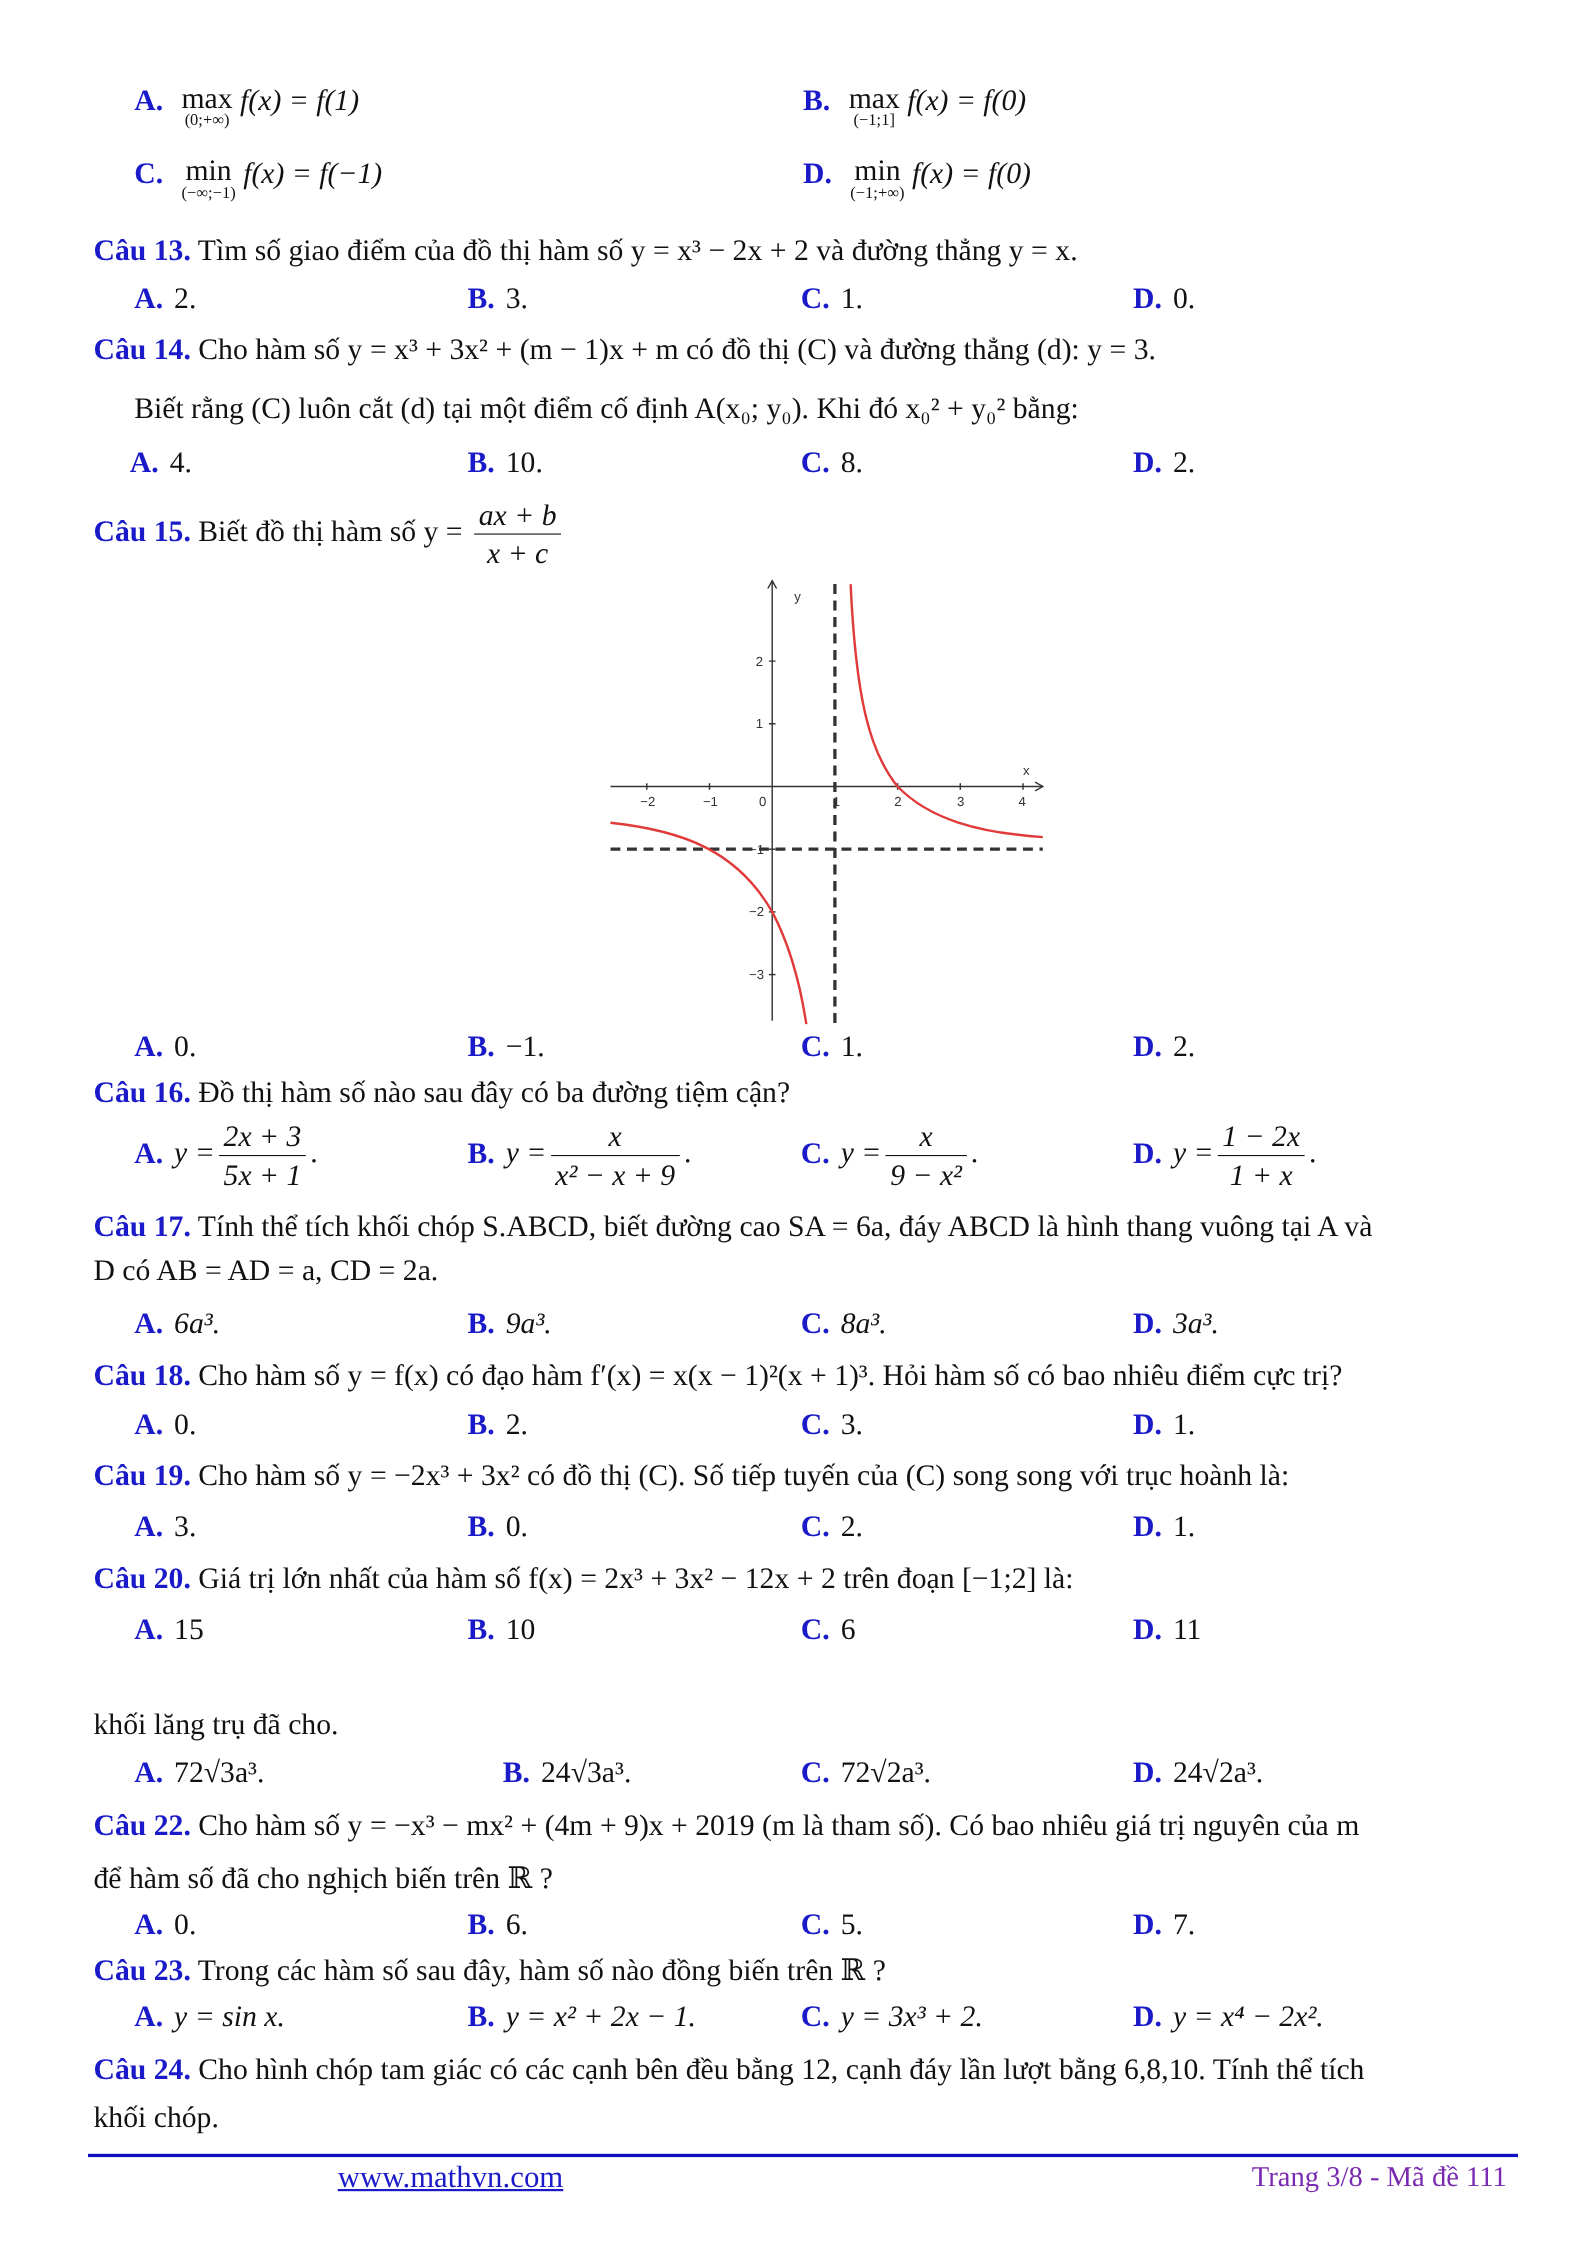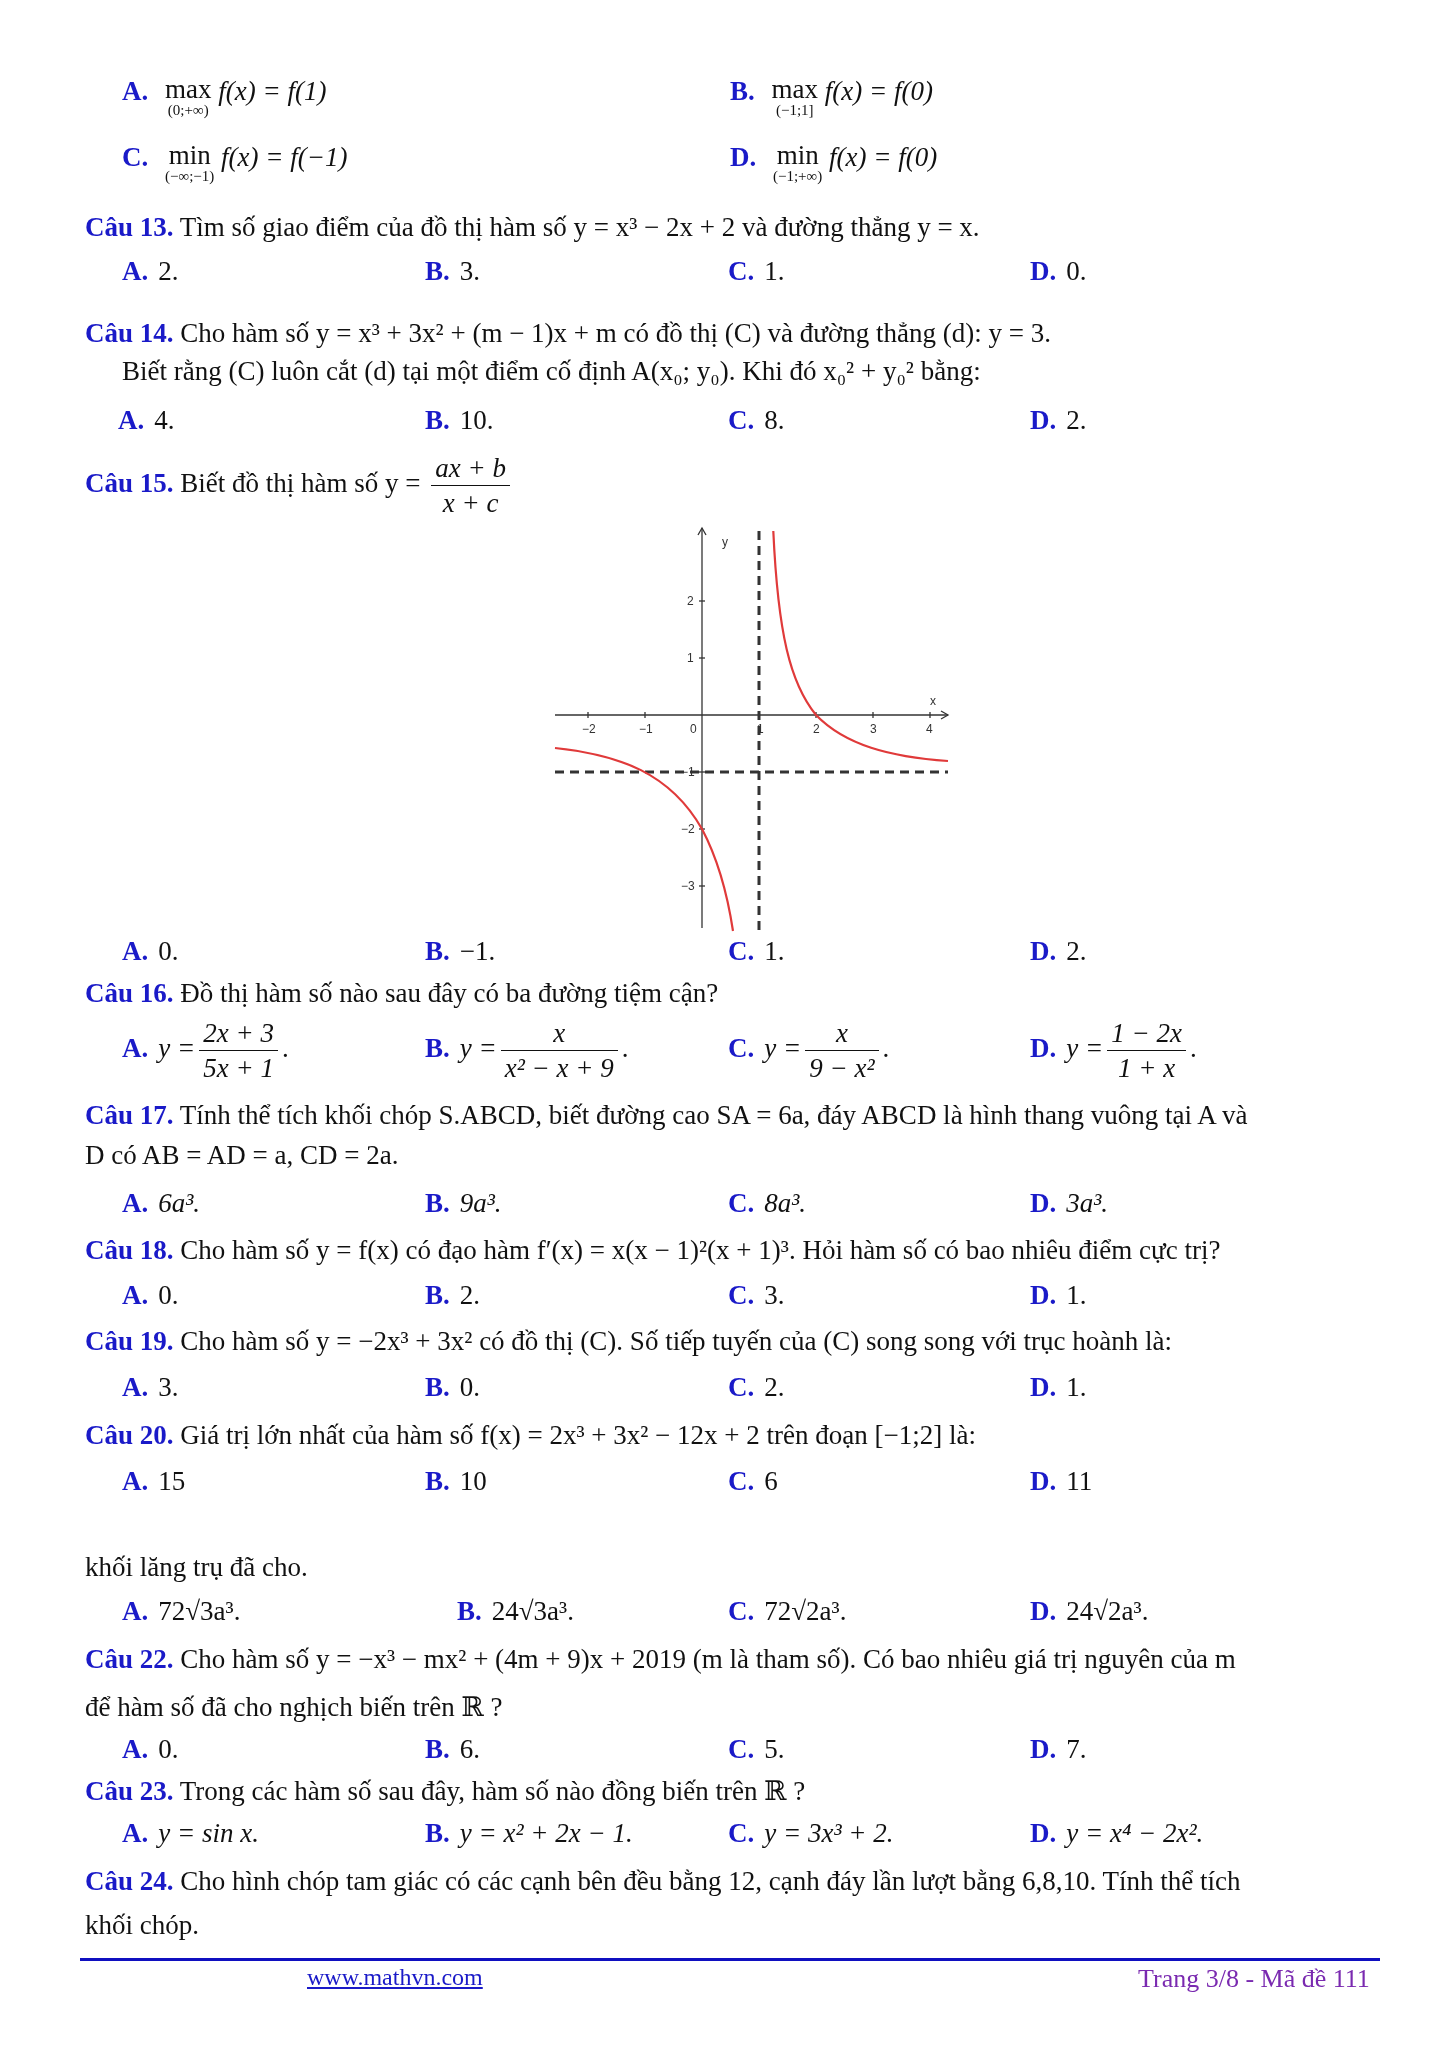--- a/index.html
+++ b/index.html
@@ -15,21 +15,21 @@
   .opt { position: absolute; white-space: nowrap; }
   .math { font-style: italic; }
   .under { display: inline-block; position: relative; text-align: center; vertical-align: top; }
   .under .op { display: block; line-height: 26px; }
   .under .dom { display: block; font-size: 15px; line-height: 16px; }
   .frac { display: inline-block; vertical-align: middle; text-align: center; margin: 0 4px; }
   .frac .num { display: block; border-bottom: 1.5px solid #111; padding: 0 4px; line-height: 34px; font-style: italic; }
   .frac .den { display: block; padding: 0 4px; line-height: 34px; font-style: italic; }
   .graph { position: absolute; left: 550px; top: 523px; width: 410px; height: 410px; }
   .footer-line { position: absolute; left: 80px; top: 1958px; width: 1300px; height: 3px; background: #1010c0; }
-  .footer-link { position: absolute; left: 307px; top: 1964px; color: #1a1ac8; text-decoration: underline; font-size: 24px; }
+  .footer-link { position: absolute; left: 307px; top: 1964px; color: #1a1ac8; text-decoration: underline; font-size: 28px; }
   .footer-page { position: absolute; left: 1138px; top: 1964px; color: #7a2ab0; font-size: 26px; }
 </style>
 </head>
 <body>
 
 <div class="page">
 
   <div class="opt" style="left:122px; top:76px;">
     <span class="opt-label">A.</span>
     <span class="under"><span class="op">max</span><span class="dom">(0;+∞)</span></span>
@@ -53,21 +53,21 @@
 
   <div class="row" style="left:85px; top:210px;">
     <span class="q-label">Câu 13.</span>
     <span>Tìm số giao điểm của đồ thị hàm số y = x³ − 2x + 2 và đường thẳng y = x.</span>
   </div>
   <div class="opt" style="left:122px; top:256px;"><span class="opt-label">A.</span><span>2.</span></div>
   <div class="opt" style="left:425px; top:256px;"><span class="opt-label">B.</span><span>3.</span></div>
   <div class="opt" style="left:728px; top:256px;"><span class="opt-label">C.</span><span>1.</span></div>
   <div class="opt" style="left:1030px; top:256px;"><span class="opt-label">D.</span><span>0.</span></div>
 
-  <div class="row" style="left:85px; top:316px;">
+  <div class="row" style="left:85px; top:300px;">
     <span class="q-label">Câu 14.</span>
     <span>Cho hàm số y = x³ + 3x² + (m − 1)x + m có đồ thị (C) và đường thẳng (d): y = 3.</span>
   </div>
   <div class="row" style="left:122px; top:354px;">Biết rằng (C) luôn cắt (d) tại một điểm cố định A(x₀; y₀). Khi đó x₀² + y₀² bằng:</div>
   <div class="opt" style="left:118px; top:405px;"><span class="opt-label">A.</span><span>4.</span></div>
   <div class="opt" style="left:425px; top:405px;"><span class="opt-label">B.</span><span>10.</span></div>
   <div class="opt" style="left:728px; top:405px;"><span class="opt-label">C.</span><span>8.</span></div>
   <div class="opt" style="left:1030px; top:405px;"><span class="opt-label">D.</span><span>2.</span></div>
 
   <div class="row" style="left:85px; top:448px; line-height:70px;">

